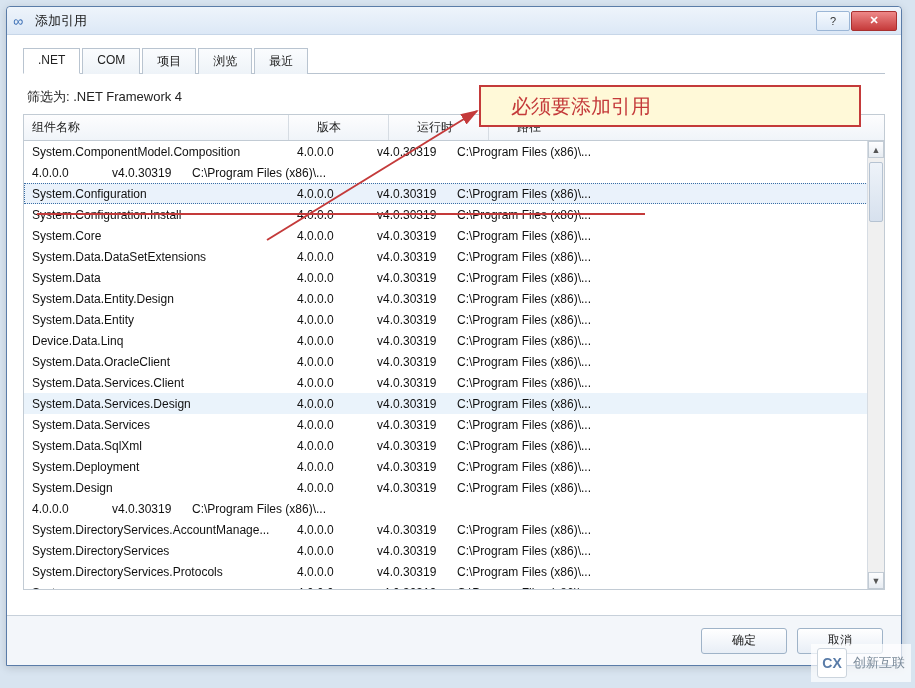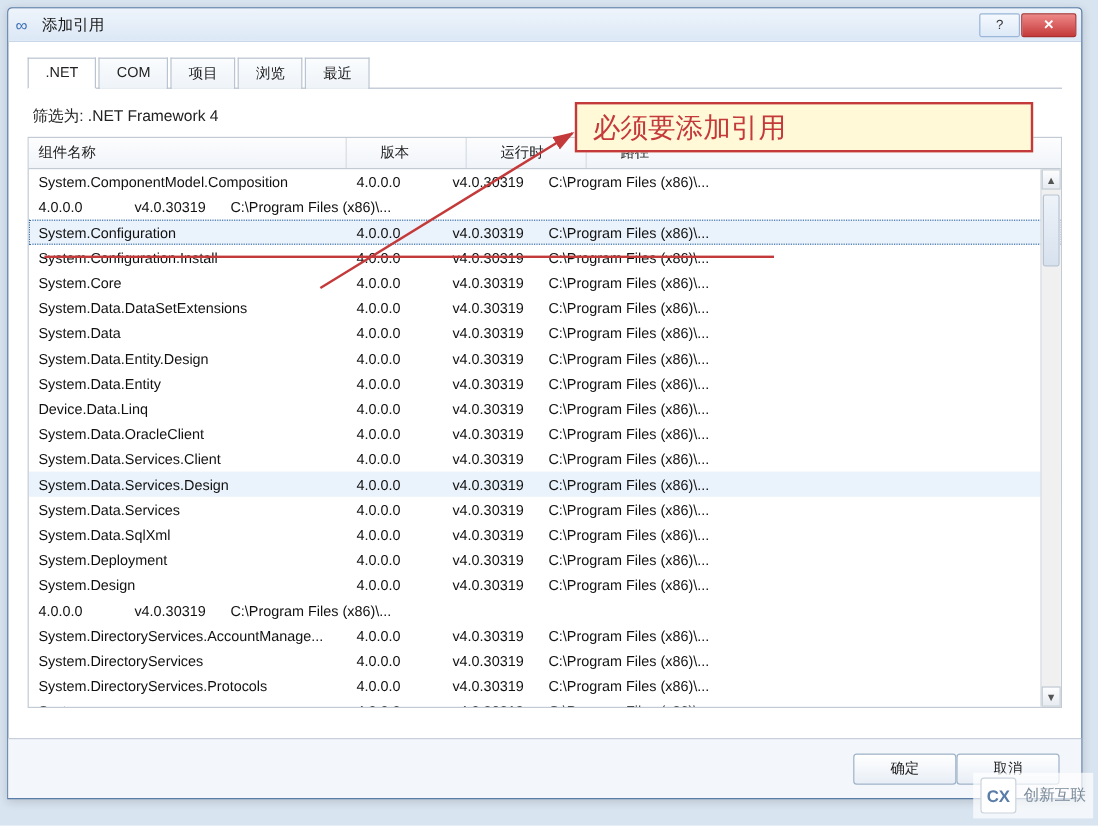--- a/index.html
+++ b/index.html
@@ -109,41 +109,41 @@
     display:flex; flex-direction:column;
   }
   .scrollbar .arrow { height:17px; background:linear-gradient(#fdfdfe,#e7ecf2); border:1px solid #c2cbd4; display:flex; align-items:center; justify-content:center; font-size:9px; color:#555; cursor:pointer;}
   .scrollbar .track { flex:1; position:relative;}
   .scrollbar .thumb { position:absolute; left:1px; right:1px; top:4px; height:60px; background:linear-gradient(#eef3f9,#d7e1ee); border:1px solid #b6c3d2; border-radius:2px;}
   .footer {
     position:absolute; left:0; right:0; bottom:0; height:50px;
     border-top:1px solid #c7d0da;
     background:#f3f6fa;
     display:flex; align-items:center; justify-content:flex-end;
-    padding-right:18px; 
+    padding-right:18px; gap:10px;
   }
   .btn {
     min-width:86px; height:26px;
     border:1px solid #9fb3c8;
     background:linear-gradient(#fff,#e8eef6);
     border-radius:3px;
     font-size:12px; color:#222;
     display:flex; align-items:center; justify-content:center;
     cursor:pointer;
   }
   
   .callout {
     position:absolute;
     left:472px; top:50px;
     width:382px; height:42px;
     border:2px solid #c43a3a;
     background:#fff9d8;
     display:flex; align-items:center;
-    padding-left:13px;
-    font-size:23px;
+    padding-left:30px;
+    font-size:20px;
     color:#c43a3a;
     font-family:"SimSun","宋体",serif;
     z-index:5;
   }
   
   .arrow-svg { position:absolute; left:0; top:0; width:896px; height:660px; pointer-events:none; z-index:4;}
   .hl-underline {
     position:absolute;
     left:30px; top:206px;
     width:608px; height:2px;

